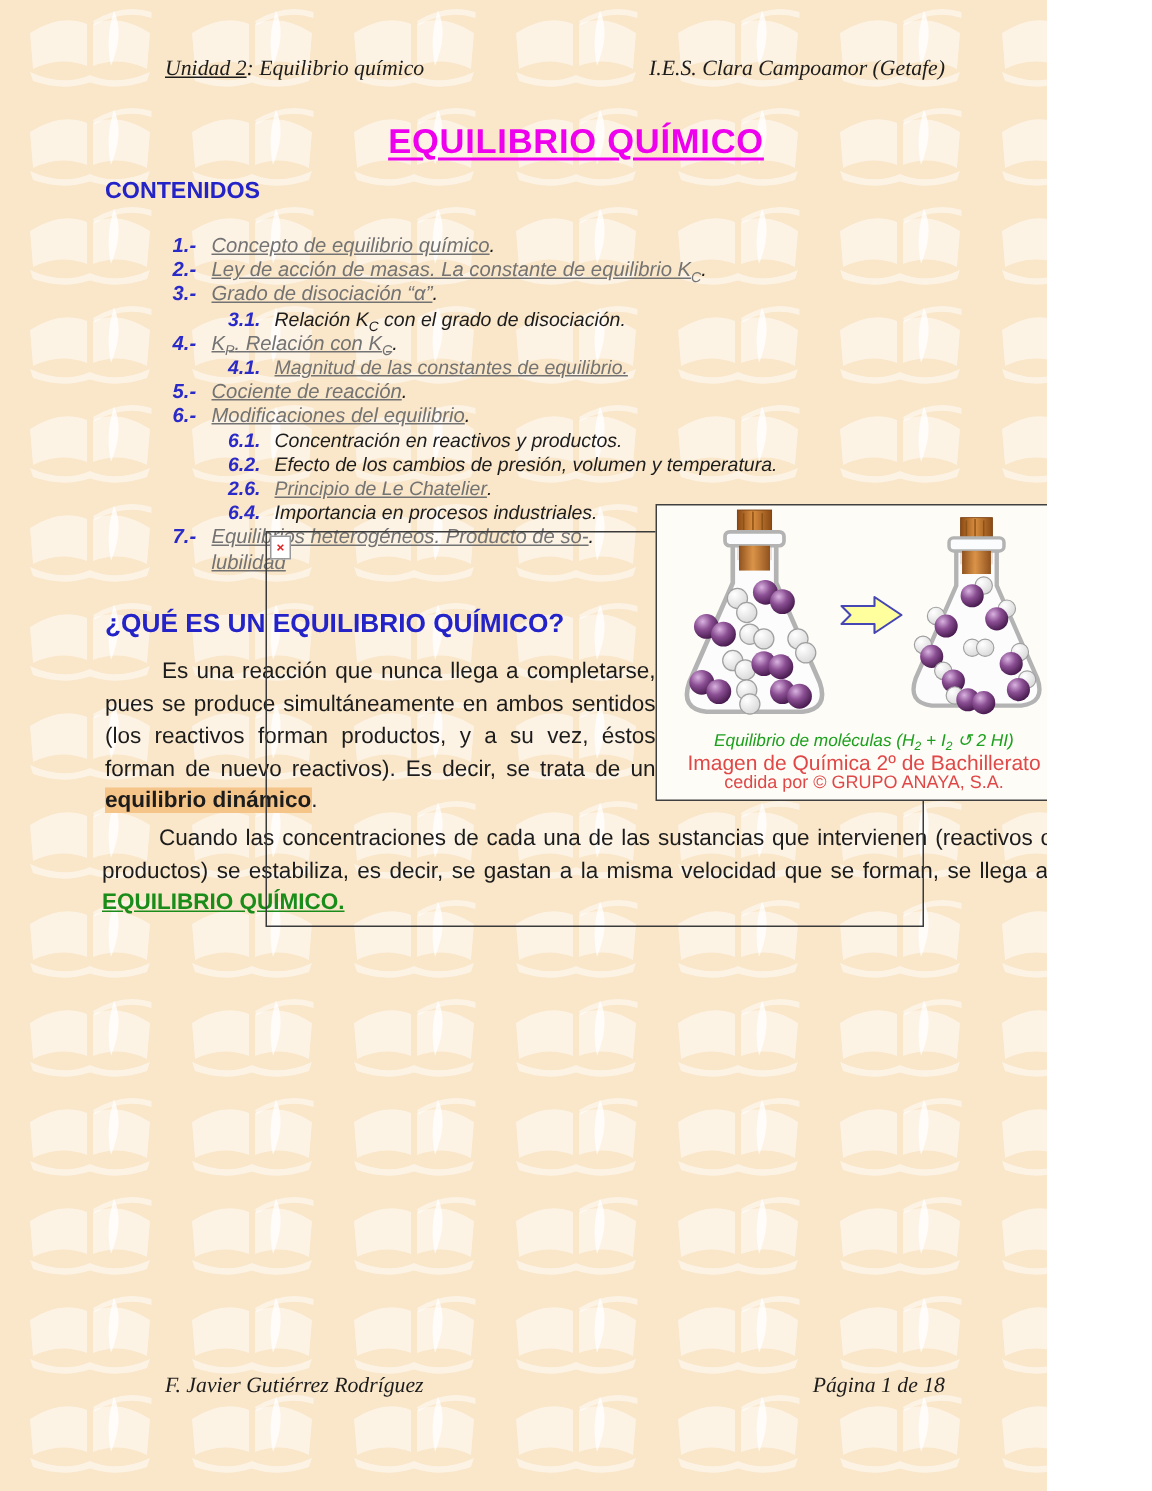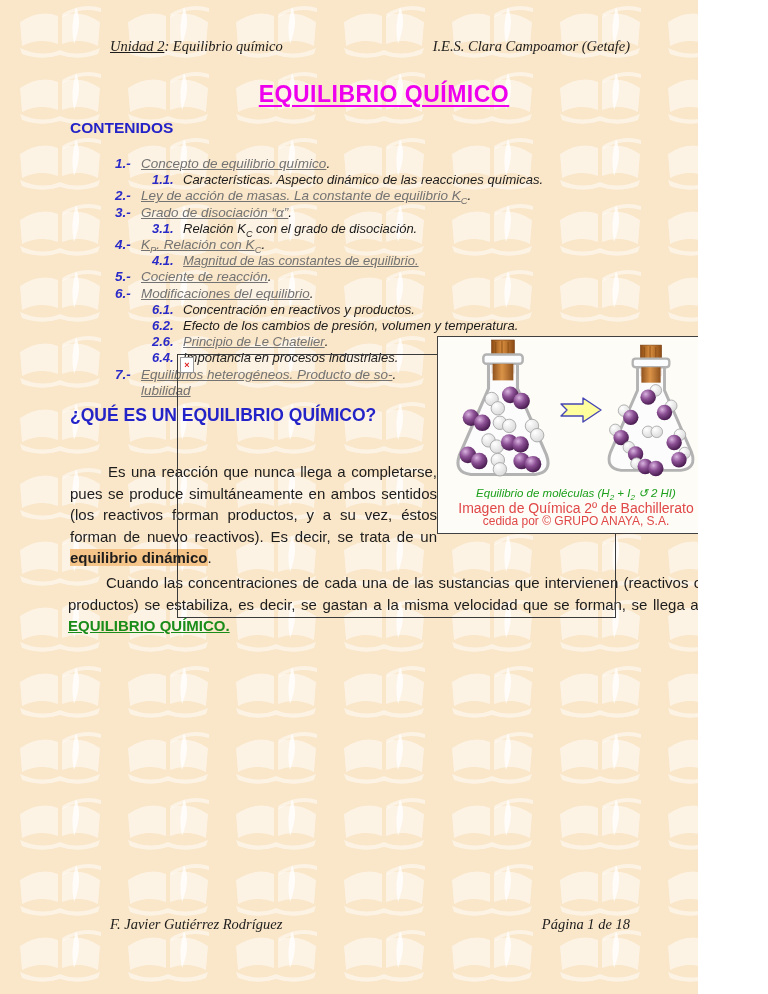--- a/index.html
+++ b/index.html
@@ -32,21 +32,21 @@
   .toc-num{font-weight:bold;color:#2A2AC8;flex:0 0 auto;}
   .lvl1 .toc-num{width:26px;}
   .lvl2 .toc-num{width:31px;}
   .toc-text.link{color:#737373;text-decoration:underline;}
   .toc-text.plain{color:#1c1c1c;}
   .toc-tail{color:#1c1c1c;}
   sub{font-size:70%;line-height:0;}
 
   
   .section-heading{left:70px;top:405px;font-size:17.5px;font-weight:bold;color:#2323C8;}
-  .para{color:#1c1c1c;font-size:15px;line-height:21.5px;text-align:justify;text-indent:38px;margin-top:24px;}
+  .para{color:#1c1c1c;font-size:15px;line-height:21.5px;text-align:justify;text-indent:38px;}
   .para1{left:70px;top:437px;width:367px;}
   .para2{left:68px;top:548px;width:634px;}
   .hl{background:#F5C489;font-weight:bold;}
   .green-link{color:#1A8C1A;font-weight:bold;text-decoration:underline;}
 
   
   .callout-rect{left:177px;top:354px;width:437px;height:262px;border:1.5px solid #3a3a3a;z-index:2;}
   .broken-img{position:absolute;left:2px;top:2px;width:12px;height:14px;background:#fff;
     border:1px solid #999;color:#E02020;font-size:9px;font-weight:bold;line-height:14px;text-align:center;}
 
@@ -211,24 +211,20 @@
 
   <div class="layer hdr-right">I.E.S. Clara Campoamor (Getafe)</div>
 
   <div class="layer contents-heading">CONTENIDOS</div>
   <div class="layer toc" id="toc">
       <div class="toc-row lvl1">
         <span class="toc-num">1.-</span>
         <span class="toc-text link">Concepto de equilibrio químico</span>
         <span class="toc-tail">.</span>
       </div>
-      <div class="toc-row lvl2">
-        <span class="toc-num">1.1.</span>
-        <span class="toc-text plain">Características. Aspecto dinámico de las reacciones químicas.</span>
-      </div>
       <div class="toc-row lvl1">
         <span class="toc-num">2.-</span>
         <span class="toc-text link">Ley de acción de masas. La constante de equilibrio K<sub>C</sub></span>
         <span class="toc-tail">.</span>
       </div>
       <div class="toc-row lvl1">
         <span class="toc-num">3.-</span>
         <span class="toc-text link">Grado de disociación “α”</span>
         <span class="toc-tail">.</span>
       </div>

